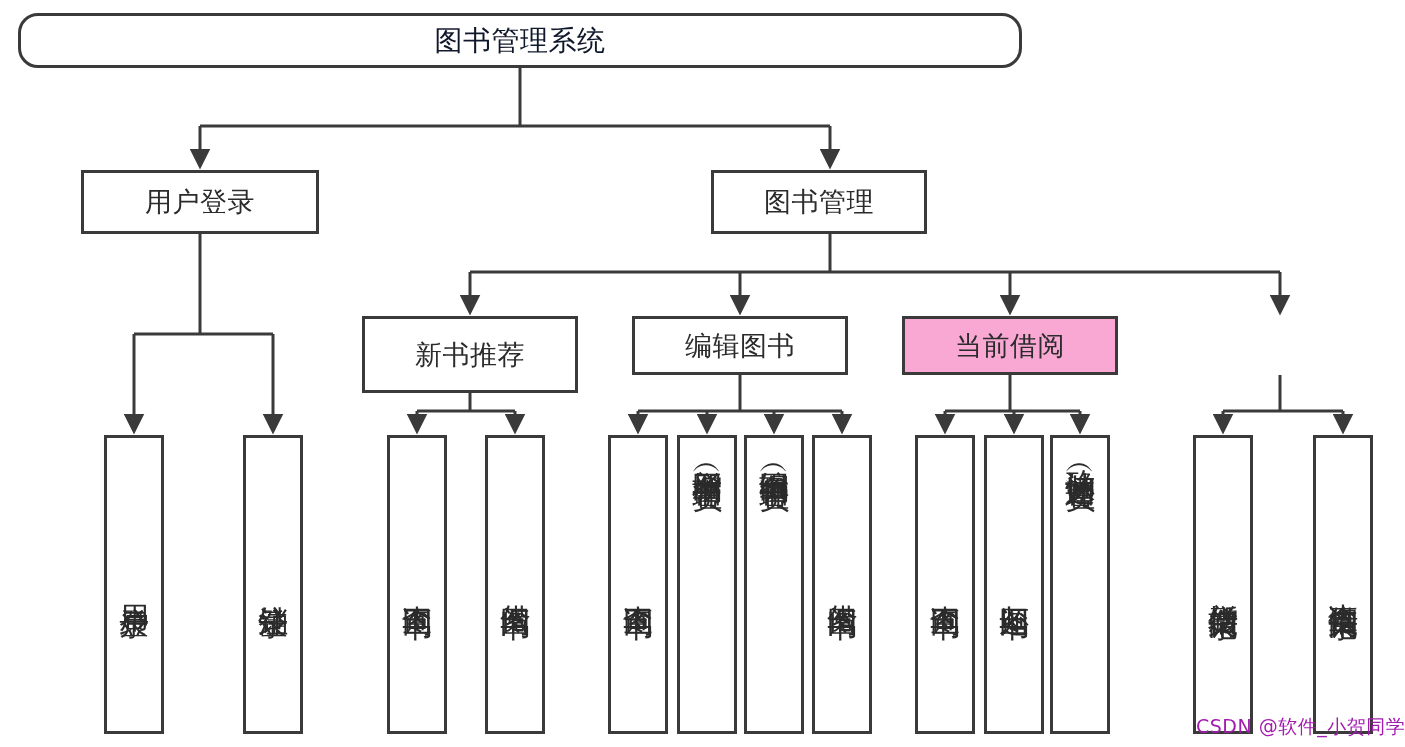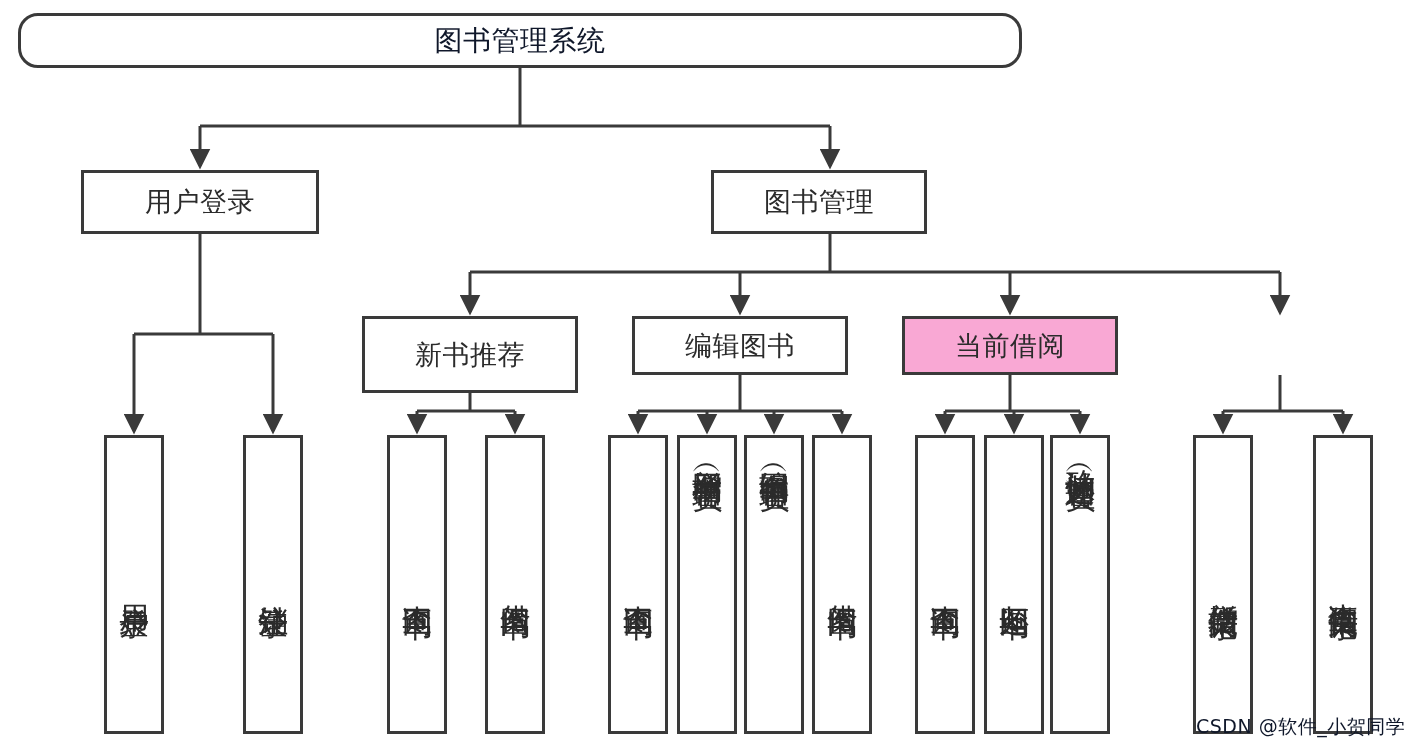--- a/index.html
+++ b/index.html
@@ -183,15 +183,15 @@
   <div class="node vertical" id="node-leaf-10" style="left: 1050px; top: 435px; width: 60px; height: 299px; border-color: rgb(58, 58, 58); color: rgb(43, 43, 43); background: rgb(255, 255, 255);">
     <span class="label">确认归还（管理员）</span>
   </div>
   <div class="node vertical centered" id="node-leaf-11" style="left: 1193px; top: 435px; width: 60px; height: 299px; border-color: rgb(58, 58, 58); color: rgb(43, 43, 43); background: rgb(255, 255, 255);">
     <span class="label">新增借阅记录</span>
   </div>
   <div class="node vertical centered" id="node-leaf-12" style="left: 1313px; top: 435px; width: 60px; height: 299px; border-color: rgb(58, 58, 58); color: rgb(43, 43, 43); background: rgb(255, 255, 255);">
     <span class="label">查询借阅记录</span>
   </div>
 
-  <div class="watermark" id="watermark" style="left: 1196px; top: 714px; color: #0f172a;">CSDN @软件_小贺同学</div>
+  <div class="watermark" id="watermark" style="left: 1196px; top: 714px; color: #a21caf;">CSDN @软件_小贺同学</div>
 
 </div>
 
 </body></html>

